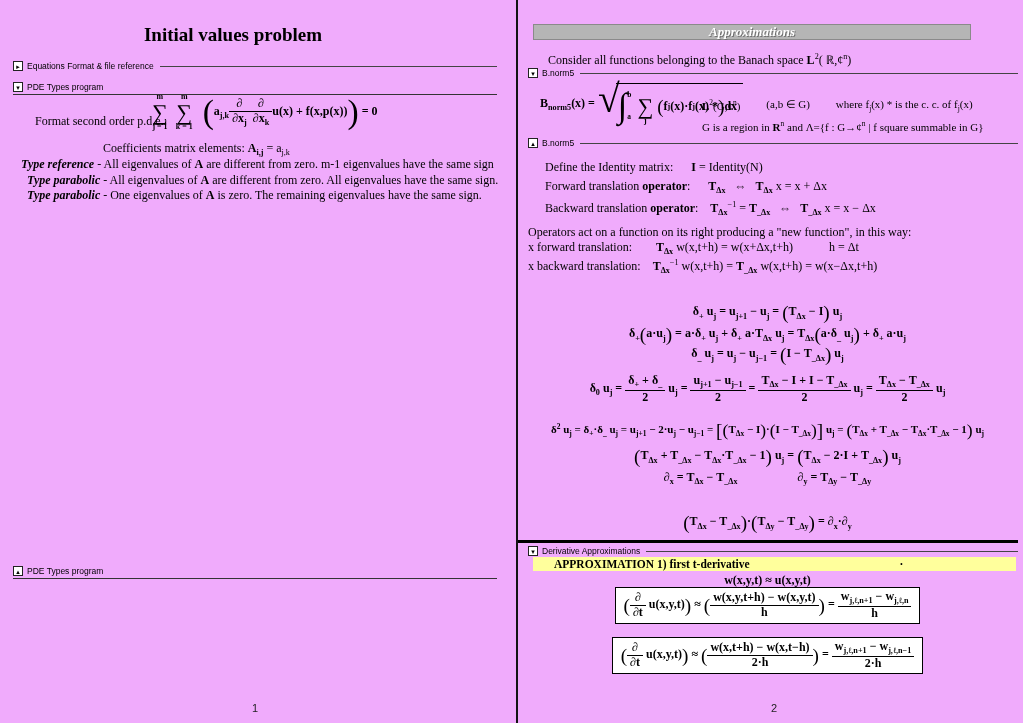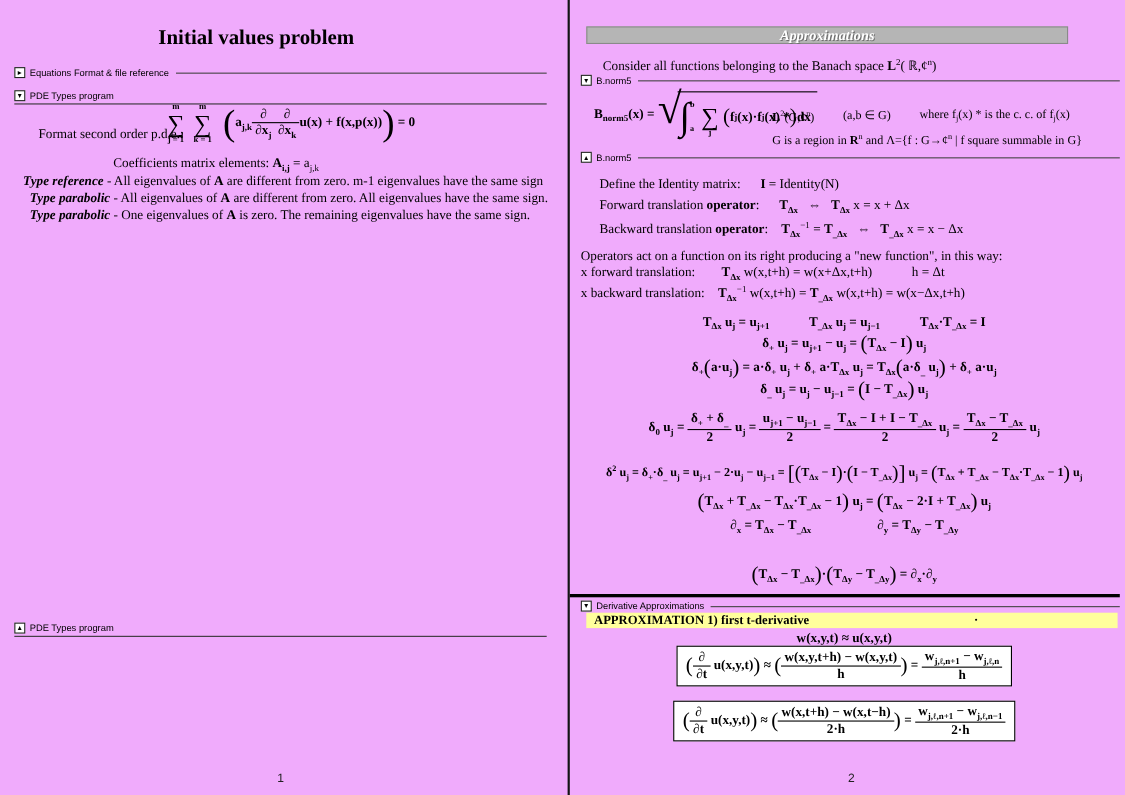--- a/index.html
+++ b/index.html
@@ -140,42 +140,41 @@
     <span class="tail"></span>
   </div>
 
   <div class="abs math" style="left:545px;top:160px">Define the Identity matrix:  <b>I</b> = Identity(N)</div>
   <div class="abs math" style="left:545px;top:179px">Forward translation <b>operator</b>:  <b>T<sub>Δx</sub></b>  ⇔  <b>T<sub>Δx</sub></b> x = x + Δx</div>
   <div class="abs math" style="left:545px;top:200px">Backward translation <b>operator</b>: <b>T<sub>Δx</sub></b><sup>−1</sup> = <b>T<sub>_Δx</sub></b>  ⇔  <b>T<sub>_Δx</sub></b> x = x − Δx</div>
   <div class="abs math" style="left:528px;top:225px">Operators act on a function on its right producing a "new function", in this way:</div>
   <div class="abs math" style="left:528px;top:240px">x forward translation:  <b>T<sub>Δx</sub></b> w(x,t+h) = w(x+Δx,t+h)   h = Δt</div>
   <div class="abs math" style="left:528px;top:258px">x backward translation: <b>T<sub>Δx</sub></b><sup>−1</sup> w(x,t+h) = <b>T<sub>_Δx</sub></b> w(x,t+h) = w(x−Δx,t+h)</div>
 
-  <div class="abs math bold center" style="left:517px;top:285px;width:501px">T<sub>Δx</sub> u<sub>j</sub> = u<sub>j+1</sub>   T<sub>_Δx</sub> u<sub>j</sub> = u<sub>j−1</sub>   T<sub>Δx</sub>·T<sub>_Δx</sub> = I</div>
   <div class="abs math bold center" style="left:517px;top:303px;width:501px">δ<sub>+</sub> u<sub>j</sub> = u<sub>j+1</sub> − u<sub>j</sub> = <span class="bp">(</span>T<sub>Δx</sub> − I<span class="bp">)</span> u<sub>j</sub></div>
   <div class="abs math bold center" style="left:517px;top:325px;width:501px">δ<sub>+</sub><span class="bp">(</span>a·u<sub>j</sub><span class="bp">)</span> = a·δ<sub>+</sub> u<sub>j</sub> + δ<sub>+</sub> a·T<sub>Δx</sub> u<sub>j</sub> = T<sub>Δx</sub><span class="bp">(</span>a·δ<sub>_</sub> u<sub>j</sub><span class="bp">)</span> + δ<sub>+</sub> a·u<sub>j</sub></div>
   <div class="abs math bold center" style="left:517px;top:345px;width:501px">δ<sub>_</sub> u<sub>j</sub> = u<sub>j</sub> − u<sub>j−1</sub> = <span class="bp">(</span>I − T<sub>_Δx</sub><span class="bp">)</span> u<sub>j</sub></div>
   <div class="abs math bold center" style="left:517px;top:374px;width:501px">δ<sub>0</sub> u<sub>j</sub> = <span class="frac"><span class="num">δ<sub>+</sub> + δ<sub>_</sub></span><span class="den">2</span></span> u<sub>j</sub> = <span class="frac"><span class="num">u<sub>j+1</sub> − u<sub>j−1</sub></span><span class="den">2</span></span> = <span class="frac"><span class="num">T<sub>Δx</sub> − I + I − T<sub>_Δx</sub></span><span class="den">2</span></span> u<sub>j</sub> = <span class="frac"><span class="num">T<sub>Δx</sub> − T<sub>_Δx</sub></span><span class="den">2</span></span> u<sub>j</sub></div>
   <div class="abs sm bold center" style="left:517px;top:421px;width:501px;white-space:nowrap">δ<sup>2</sup> u<sub>j</sub> = δ<sub>+</sub>·δ<sub>_</sub> u<sub>j</sub> = u<sub>j+1</sub> − 2·u<sub>j</sub> − u<sub>j−1</sub> = <span class="bb">[</span><span class="bp">(</span>T<sub>Δx</sub> − I<span class="bp">)</span>·<span class="bp">(</span>I − T<sub>_Δx</sub><span class="bp">)</span><span class="bb">]</span> u<sub>j</sub> = <span class="bp">(</span>T<sub>Δx</sub> + T<sub>_Δx</sub> − T<sub>Δx</sub>·T<sub>_Δx</sub> − 1<span class="bp">)</span> u<sub>j</sub></div>
   <div class="abs math bold center" style="left:517px;top:447px;width:501px"><span class="bp">(</span>T<sub>Δx</sub> + T<sub>_Δx</sub> − T<sub>Δx</sub>·T<sub>_Δx</sub> − 1<span class="bp">)</span> u<sub>j</sub> = <span class="bp">(</span>T<sub>Δx</sub> − 2·I + T<sub>_Δx</sub><span class="bp">)</span> u<sub>j</sub></div>
   <div class="abs math bold center" style="left:517px;top:470px;width:501px">∂<sub>x</sub> = T<sub>Δx</sub> − T<sub>_Δx</sub>     ∂<sub>y</sub> = T<sub>Δy</sub> − T<sub>_Δy</sub></div>
   <div class="abs math bold center" style="left:517px;top:513px;width:501px"><span class="bp">(</span>T<sub>Δx</sub> − T<sub>_Δx</sub><span class="bp">)</span>·<span class="bp">(</span>T<sub>Δy</sub> − T<sub>_Δy</sub><span class="bp">)</span> = ∂<sub>x</sub>·∂<sub>y</sub></div>
 
   <div class="abs" style="left:518px;top:540px;width:500px;height:3px;background:#000"></div>
 
   <div class="abs secrow" style="left:528px;top:546px;width:490px">
     <span class="cicon">
         <span>▾</span>
       </span>
     <span>Derivative Approximations</span>
     <span class="tail"></span>
   </div>
 
   <div class="abs yellowbar" style="left:533px;top:557px;width:483px;height:14px">
-    <span style="margin-left:7px">APPROXIMATION  1) first t-derivative</span>
+    <span style="margin-left:21px">APPROXIMATION  1) first t-derivative</span>
     <span style="margin-left:150px">·</span>
   </div>
 
   <div class="abs math bold center" style="left:517px;top:573px;width:501px">w(x,y,t) ≈ u(x,y,t)</div>
 
   <div class="abs center" style="left:517px;top:587px;width:501px">
     <span class="eqbox math bold"><span class="bp">(</span><span class="frac"><span class="num">∂</span><span class="den">∂t</span></span> u(x,y,t)<span class="bp">)</span> ≈ <span class="bp">(</span><span class="frac"><span class="num">w(x,y,t+h) − w(x,y,t)</span><span class="den">h</span></span><span class="bp">)</span> = <span class="frac"><span class="num">w<sub>j,ℓ,n+1</sub> − w<sub>j,ℓ,n</sub></span><span class="den">h</span></span></span>
   </div>
 
   <div class="abs center" style="left:517px;top:637px;width:501px">

